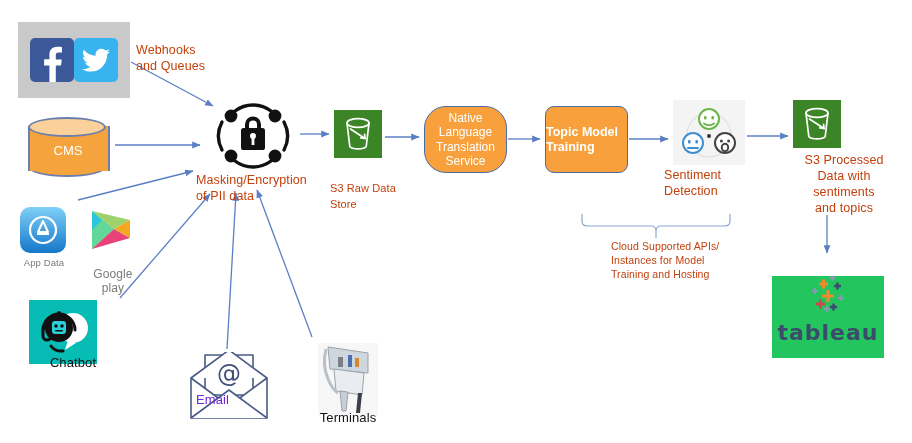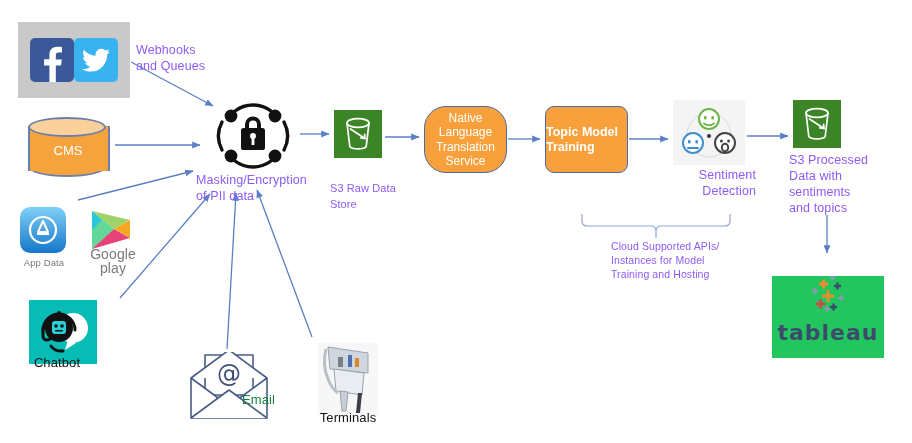--- a/index.html
+++ b/index.html
@@ -4,21 +4,21 @@
 <style>
   html,body{margin:0;padding:0;background:#ffffff;}
   body{
     width:912px;height:443px;position:relative;overflow:hidden;
     font-family:"Liberation Sans","DejaVu Sans",sans-serif;
     color:#1a1a1a;
   }
   #canvas{position:absolute;inset:0;width:912px;height:443px;}
   .node{position:absolute;}
   .cap{
-    position:absolute;font-size:11.5px;line-height:13.5px;color:#8b5cf6;
+    position:absolute;font-size:11.5px;line-height:13.5px;color:#c2410c;
     white-space:pre-line;letter-spacing:.1px;
   }
   .svglayer{position:absolute;left:0;top:0;width:912px;height:443px;pointer-events:none;}
 
   
   #social-tile{left:18px;top:22px;width:112px;height:76px;background:#c9c9c9;}
   .sq{position:absolute;top:16px;width:44px;height:44px;border-radius:5px;}
   #fb-sq{left:12px;background:#3b5998;}
   #tw-sq{left:56px;background:#38b3ef;}
   .sq svg{position:absolute;left:0;top:0;}
@@ -70,40 +70,40 @@
   #tableau-word{
     position:absolute;left:0;top:44px;width:112px;text-align:center;
     color:#3c4a6b;font-size:22px;letter-spacing:1px;font-family:"DejaVu Sans",sans-serif;
   }
 
   
   #appstore-node{left:20px;top:207px;width:46px;height:46px;border-radius:10px;
     background:linear-gradient(#7fd0f7,#1577c9);}
   #appstore-cap{left:16px;top:256px;width:56px;text-align:center;font-size:9.5px;color:#7a7a7a;}
   #gplay-node{left:88px;top:208px;width:46px;height:44px;}
-  #gplay-cap{left:82px;top:248px;width:62px;text-align:center;font-size:14px;color:#7a7a7a;}
+  #gplay-cap{left:82px;top:268px;width:62px;text-align:center;font-size:12px;color:#7a7a7a;}
 
   
   #chatbot-node{left:29px;top:300px;width:68px;height:64px;background:#06bcb4;}
-  #chatbot-cap{left:16px;top:356px;width:82px;text-align:center;font-size:13px;color:#111;}
+  #chatbot-cap{left:32px;top:356px;width:82px;text-align:center;font-size:13px;color:#111;}
 
   
   #email-node{left:183px;top:352px;width:92px;height:70px;}
-  #email-cap{left:183px;top:393px;width:92px;text-align:right;font-size:13px;color:#15803d;}
+  #email-cap{left:196px;top:393px;width:92px;text-align:left;font-size:13px;color:#6d28d9;}
 
   
   #terminal-node{left:318px;top:343px;width:60px;height:72px;background:#f7f7f7;}
   #terminal-cap{left:300px;top:396px;width:96px;text-align:center;font-size:13px;color:#111;margin-top:15px;}
 
   
   #webhooks-cap{left:136px;top:42px;width:120px;font-size:12.5px;line-height:16px;}
   #mask-cap{left:196px;top:172px;width:130px;font-size:12.5px;line-height:16px;}
   #s3raw-cap{left:330px;top:180px;width:80px;font-size:11px;line-height:16px;}
-  #sent-cap{left:664px;top:167px;width:92px;text-align:right;font-size:12.5px;line-height:16px;}
-  #s3proc-cap{left:789px;top:152px;width:110px;font-size:12.5px;line-height:16px;}
+  #sent-cap{left:664px;top:167px;width:92px;text-align:left;font-size:12.5px;line-height:16px;}
+  #s3proc-cap{left:789px;top:152px;width:110px;font-size:12.5px;line-height:16px;text-align:center;}
   #cloud-cap{left:587px;top:239px;width:150px;font-size:10.5px;line-height:14px;margin-left:24px;}
 </style>
 </head>
 <body>
 
 <div id="canvas">
 
   <svg class="svglayer" viewBox="0 0 912 443" xmlns="http://www.w3.org/2000/svg">
     <defs>
       <marker id="ah" markerWidth="7" markerHeight="7" refX="6" refY="3" orient="auto" markerUnits="strokeWidth">

